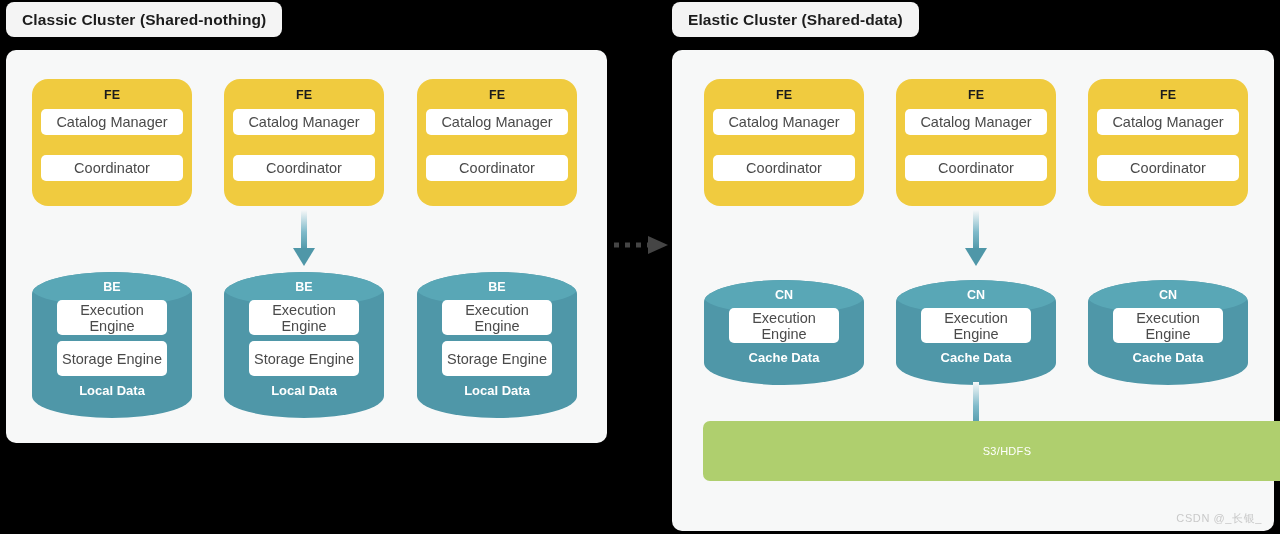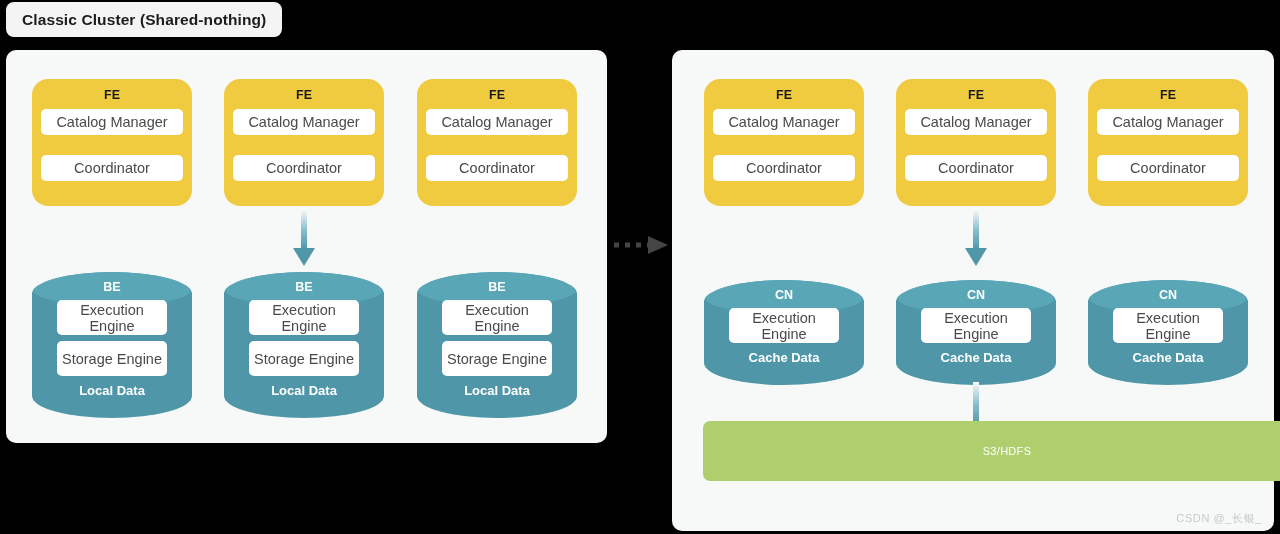--- a/index.html
+++ b/index.html
@@ -140,20 +140,23 @@
     white-space: nowrap;
   }
 </style>
 </head>
 <body>
 
 <div id="stage">
 
   <div class="chip" id="chip-left">
     <span>Classic Cluster (Shared-nothing)</span>
+  </div>
+  <div class="chip" id="chip-right">
+    <span>Elastic Cluster (Shared-data)</span>
   </div>
 
   <div class="panel" id="panel-left">
 
     <div class="fe" style="left:26px; top:29px;">
       <div class="fe-title">FE</div>
       <div class="fe-slot">Catalog Manager</div>
       <div class="fe-slot">Coordinator</div>
     </div>
     <div class="fe" style="left:218px; top:29px;">

